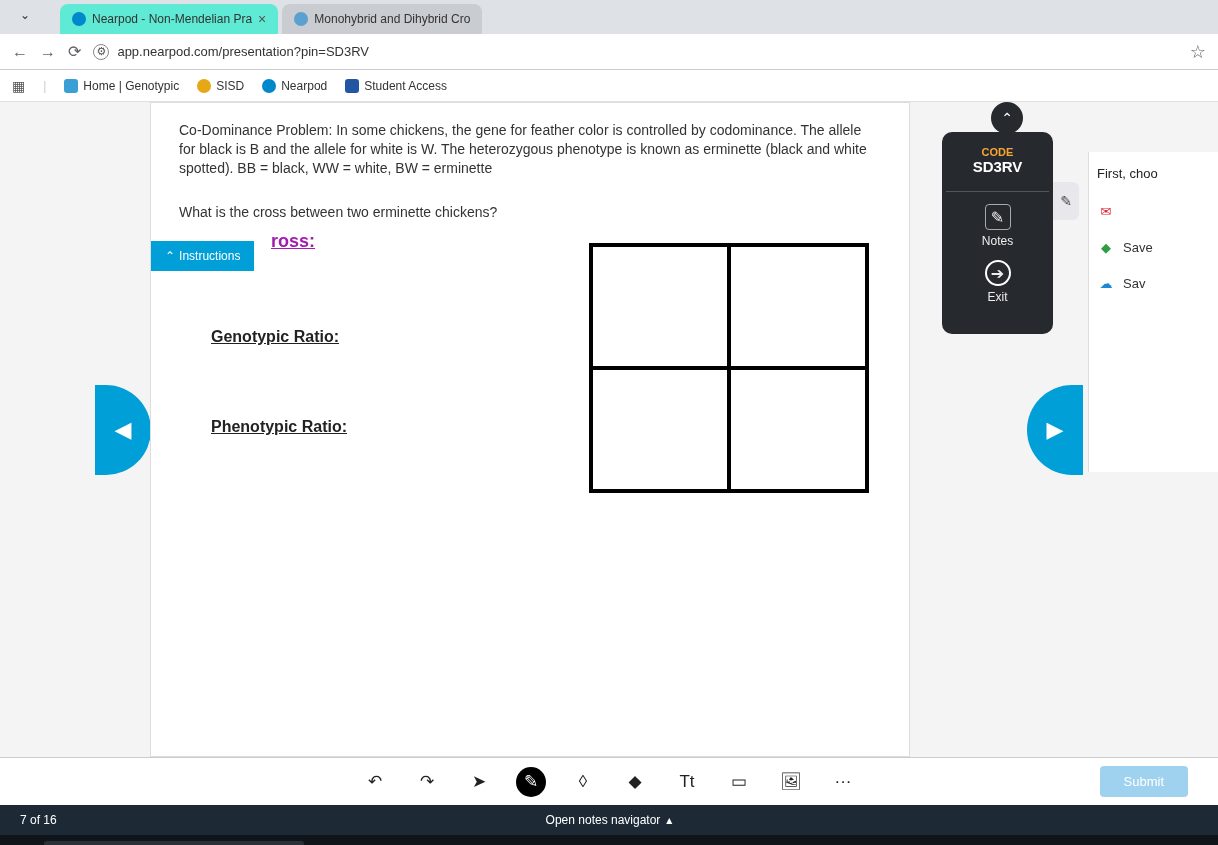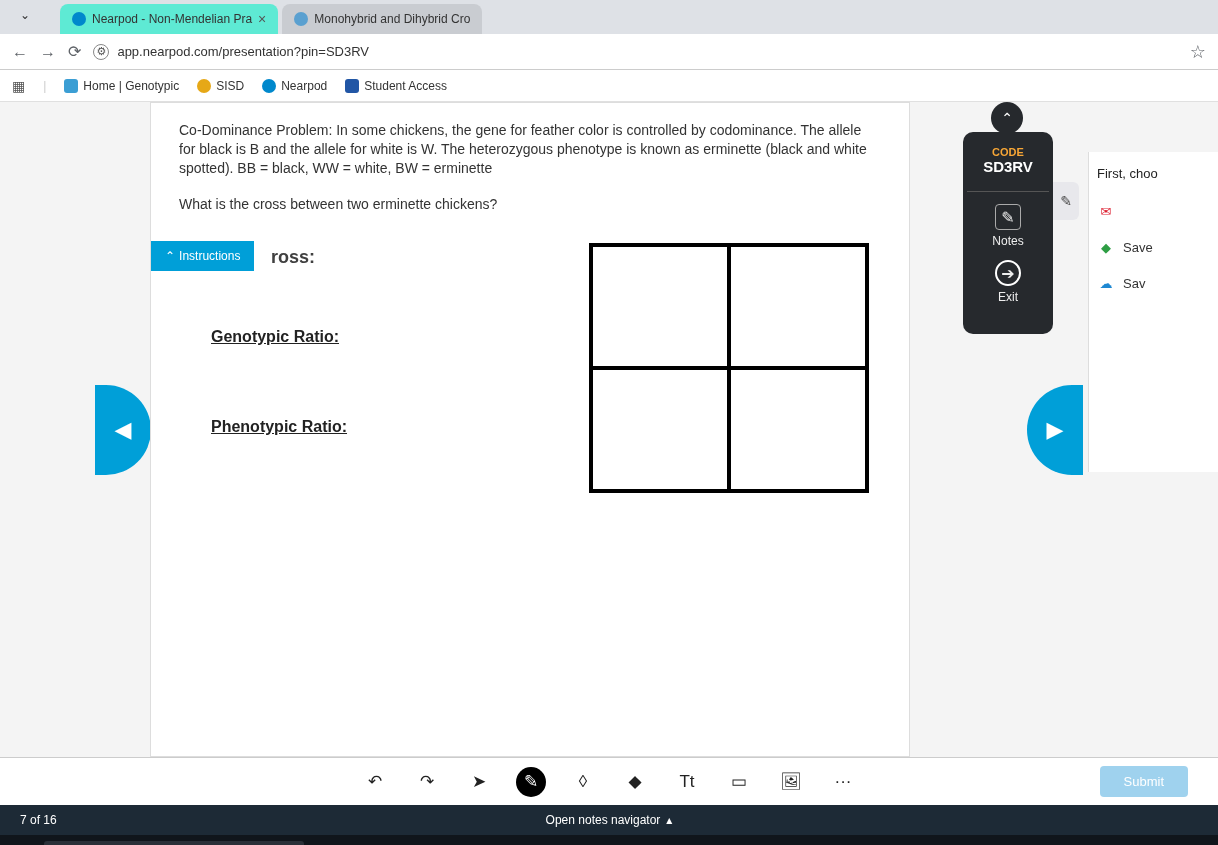--- a/index.html
+++ b/index.html
@@ -20,40 +20,40 @@
   .star { margin-left: auto; font-size: 18px; color: #5f6368; }
 
   .bookbar { height: 32px; background: #fff; border-bottom: 1px solid #e0e0e0; display: flex; align-items: center; padding: 0 12px; gap: 18px; font-size: 12px; color: #333; }
   .bk-item { display: flex; align-items: center; gap: 5px; cursor: pointer; }
   .bk-icon { width: 14px; height: 14px; border-radius: 3px; display: inline-block; }
 
   
   .np-wrap { position: relative; height: calc(100% - 34px - 36px - 32px - 48px - 40px); background: #f4f4f4; display: flex; }
   .np-slide { position: absolute; left: 150px; top: 0; width: 760px; height: 100%; background: #fff; border: 1px solid #ddd; padding: 18px 28px; overflow: hidden; }
   .problem-text { font-size: 14px; color: #333; line-height: 1.35; margin-bottom: 12px; }
-  .question-text { font-size: 14px; color: #333; margin-top: 18px; }
+  .question-text { font-size: 14px; color: #333; margin-top: 26px; }
 
   .instructions-btn { position: absolute; left: 0; top: 138px; background: #009fd8; color: #fff; font-size: 12px; padding: 8px 14px; display: flex; align-items: center; gap: 4px; cursor: pointer; z-index: 4; }
-  .partial-label { position: absolute; left: 120px; top: 144px; font-size: 18px; font-weight: bold; color: #404040; }
+  .partial-label { position: absolute; left: 120px; top: 128px; font-size: 18px; font-weight: bold; text-decoration: underline; color: #a21caf; }
 
   .gen-label { position: absolute; left: 60px; top: 225px; font-size: 16px; font-weight: bold; text-decoration: underline; color: #222; }
   .phe-label { position: absolute; left: 60px; top: 315px; font-size: 16px; font-weight: bold; text-decoration: underline; color: #222; }
 
   .punnett { position: absolute; right: 40px; top: 140px; width: 280px; height: 250px; }
   .punnett table { border-collapse: collapse; width: 100%; height: 100%; }
   .punnett td { border: 4px solid #000; width: 50%; height: 50%; }
 
   
   .nav-arrow { position: absolute; top: 50%; transform: translateY(-50%); width: 56px; height: 90px; background: #009fd8; display: flex; align-items: center; justify-content: center; cursor: pointer; }
   .nav-arrow.left { left: 95px; border-radius: 0 45px 45px 0; }
   .nav-arrow.right { right: 135px; border-radius: 45px 0 0 45px; }
   .nav-arrow span { color: #fff; font-size: 22px; }
 
   
-  .side-panel { position: absolute; right: 165px; top: 30px; width: 90px; background: #26292d; border-radius: 10px; padding: 14px 0 18px; color: #fff; text-align: center; z-index: 5; }
+  .side-panel { position: absolute; right: 165px; top: 30px; width: 111px; background: #26292d; border-radius: 10px; padding: 14px 0 18px; color: #fff; text-align: center; z-index: 5; }
   .scroll-up-circle { position: absolute; right: 195px; top: 0; width: 32px; height: 32px; border-radius: 50%; background: #26292d; color: #fff; display: flex; align-items: center; justify-content: center; font-size: 14px; cursor:pointer; z-index:5;}
   .code-label { color: #f7a636; font-size: 11px; font-weight: bold; }
   .code-val { color: #fff; font-size: 15px; font-weight: bold; margin-bottom: 16px; }
   .panel-div { border-top: 1px solid #555; margin: 10px 4px; }
   .panel-item { margin: 12px 0; font-size: 12px; color: #eee; cursor: pointer; }
   .panel-icon { width: 26px; height: 26px; margin: 0 auto 4px; display: flex; align-items: center; justify-content: center; font-size: 16px; border: 1px solid #aaa; border-radius: 4px;}
   .panel-icon.circle { border-radius: 50%; border: 2px solid #fff; }
   .pencil-tab { position: absolute; right: 139px; top: 80px; width: 26px; height: 38px; background: #e8e8ec; border-radius: 0 6px 6px 0; display:flex; align-items:center; justify-content:center; font-size:14px; color:#444; cursor:pointer; z-index:4;}
 
   

